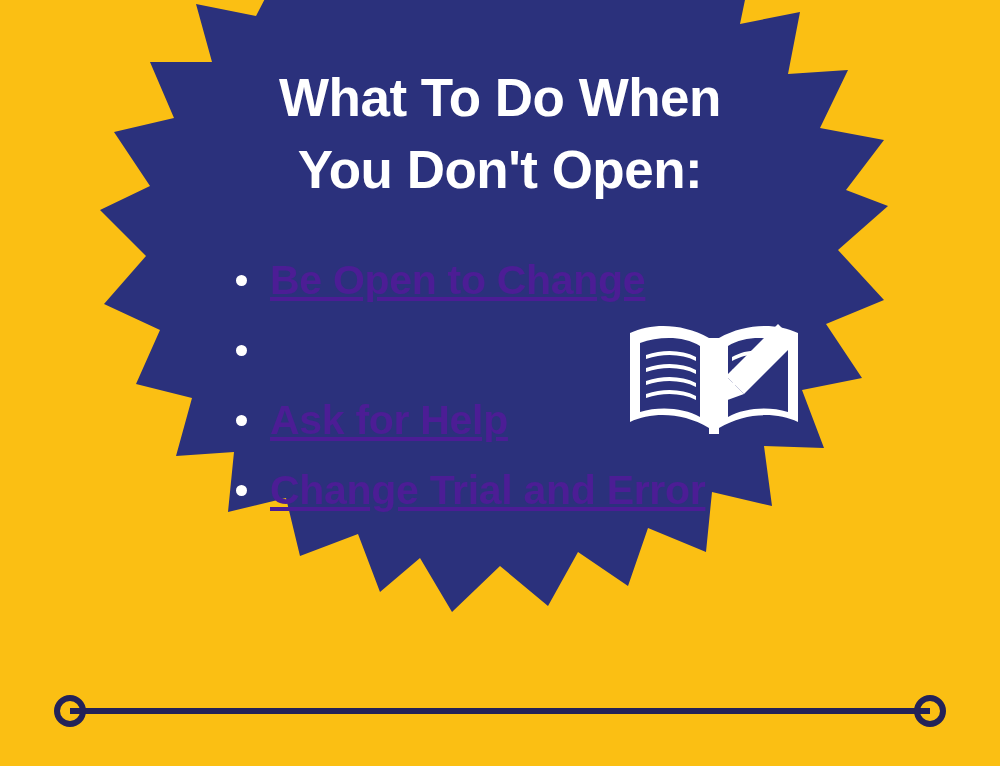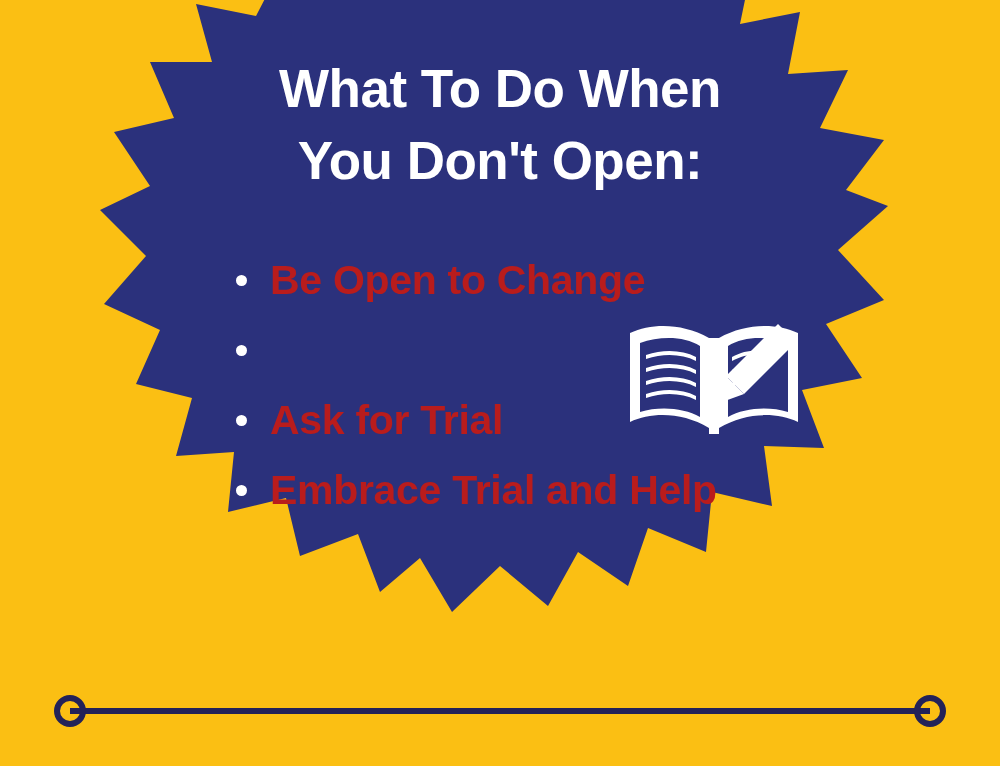--- a/index.html
+++ b/index.html
@@ -28,21 +28,21 @@
     position: absolute;
     inset: 0;
     width: 1000px;
     height: 766px;
   }
 
   
   .headline {
     position: absolute;
     left: 0;
-    top: 17px;
+    top: 26px;
     width: 1000px;
     text-align: center;
     color: #FFFFFF;
     font-weight: bold;
     font-size: 53px;
     line-height: 72px;
     letter-spacing: -0.5px;
   }
   .headline .line {
     display: block;
@@ -54,28 +54,29 @@
     position: absolute;
     left: 232px;
     top: 245px;
     margin: 0;
     padding: 0;
     list-style: none;
     width: 700px;
   }
   .bullet-item {
     position: relative;
-    color: #b91c1c;
+    color: #4c1d95;
     font-weight: bold;
     font-size: 41px;
     line-height: 70px;
     height: 70px;
     padding-left: 38px;
     white-space: nowrap;
     letter-spacing: -0.3px;
+    text-decoration: underline;
   }
   .bullet-dot {
     position: absolute;
     left: 4px;
     top: 30px;
     width: 11px;
     height: 11px;
     background: #FFFFFF;
     border-radius: 50%;
   }
@@ -126,25 +127,25 @@
     <ul class="bullet-list">
       <li class="bullet-item">
         <span class="bullet-dot" aria-label="•"></span>
         <span>Be Open to Change</span>
       </li>
       <li class="bullet-item">
         <span class="bullet-dot" aria-label="•"></span>
       </li>
       <li class="bullet-item">
         <span class="bullet-dot" aria-label="•"></span>
-        <span>Ask for Trial</span>
+        <span>Ask for Help</span>
       </li>
       <li class="bullet-item">
         <span class="bullet-dot" aria-label="•"></span>
-        <span>Embrace Trial and Help</span>
+        <span>Change Trial and Error</span>
       </li>
     </ul>
 
     <svg class="book-icon" viewBox="0 0 176 130">
       <g fill="#FFFFFF">
 
         <path d="M4 17
              C 26 7, 56 7, 83 22
              L 83 112
              C 56 96, 26 96, 4 106

